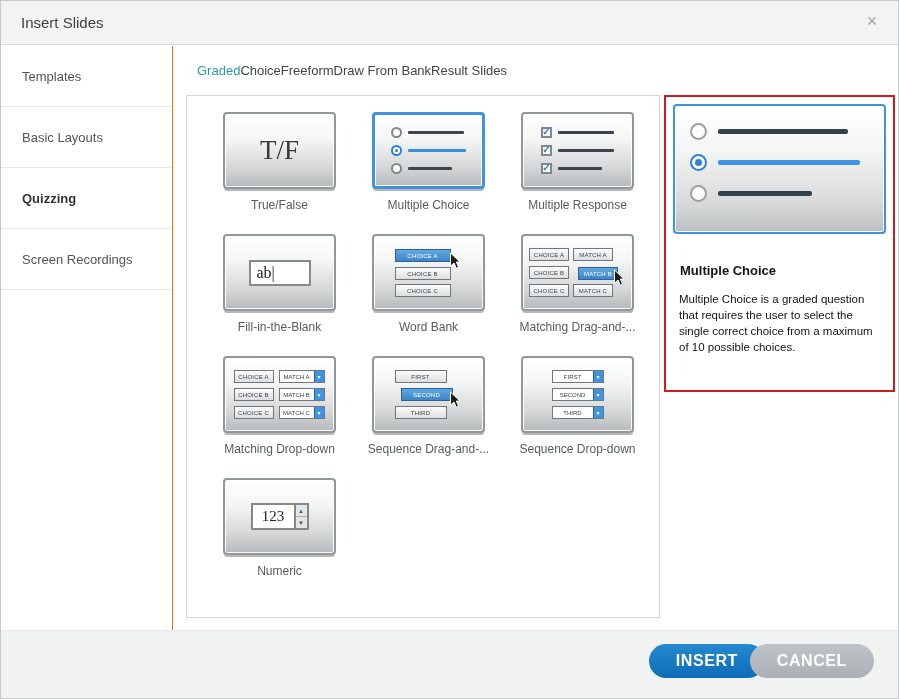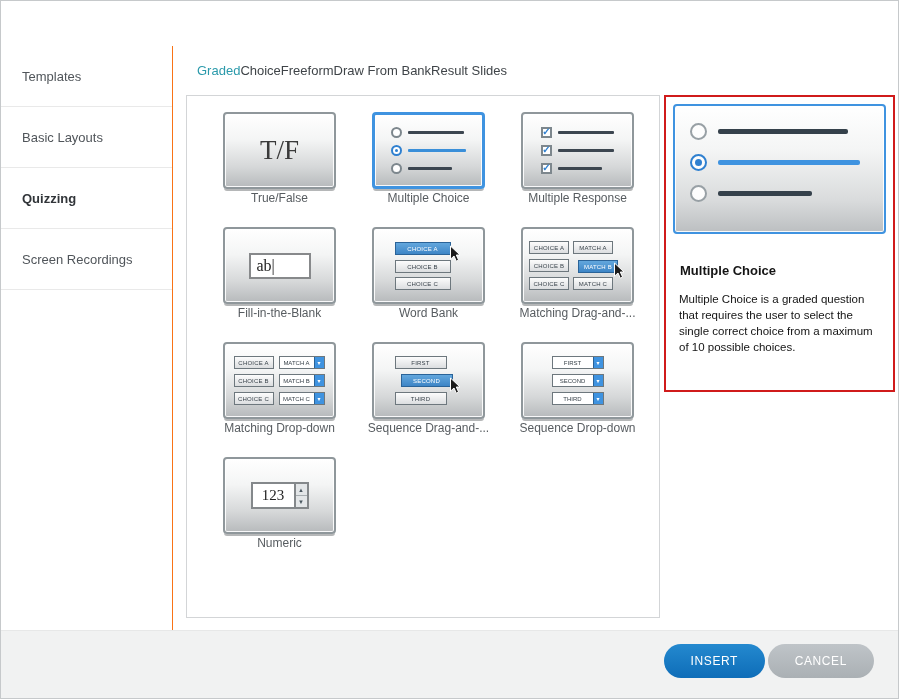--- a/index.html
+++ b/index.html
@@ -30,21 +30,21 @@
           font-size: 13px; color: #3f4448; }
   .tab { cursor: pointer; }
   .tab.selected { color: #2b9aab; }
 
   
   .grid-panel { position: absolute; left: 185px; top: 94px; width: 474px; height: 523px;
                 border: 1px solid #d3d5d7; background: #ffffff; overflow: hidden; }
   .grid { display: grid; grid-template-columns: repeat(3, 141px); column-gap: 8px;
           row-gap: 22px; padding: 16px 0 0 22px; }
   .card { width: 141px; text-align: center; cursor: pointer; }
-  .card-label { margin-top: 2px; font-size: 12px; color: #575c60; white-space: nowrap; }
+  .card-label { margin-top: 9px; font-size: 12px; color: #575c60; white-space: nowrap; }
 
   .thumb { position: relative; width: 113px; height: 77px; margin: 0 auto;
            border: 2px solid #8f979b; border-radius: 4px;
            background: linear-gradient(180deg,#ffffff 0%,#f4f5f5 35%,#d6d8d9 72%,#b7babc 100%);
            box-shadow: 0 3px 0 -1px rgba(120,124,126,.55), inset 0 0 0 1px rgba(255,255,255,.9);
            display: flex; align-items: center; justify-content: center; }
   .thumb.selected { border: 3px solid #3f93e0; }
 
   
   .tf-text { font-family: "Liberation Serif", serif; font-size: 27px; color: #3a3a3a; }
@@ -120,30 +120,34 @@
                         background: #2f80d0; }
   .p-line { height: 5px; background: #35414b; border-radius: 2px; }
   .p-line.blue { background: #3f93e0; }
   .detail-title { margin: 29px 14px 0; font-size: 13px; font-weight: bold; color: #141414; }
   .detail-desc { margin: 13px 13px 0; font-size: 11.5px; line-height: 16px; color: #141414; }
 
   
   .footer { position: absolute; left: 0; right: 0; bottom: 0; height: 68px;
             background: #f1f2f2; border-top: 1px solid #e7e8e8; }
   .btn { position: absolute; top: 13px; height: 34px; border: none; border-radius: 17px;
-         padding: 0 27px; font-family: inherit; font-size: 12px; font-weight: normal;
+         padding: 0 27px; font-family: inherit; font-size: 16px; font-weight: bold;
          letter-spacing: .6px; color: #ffffff; cursor: pointer; }
   .btn.insert { right: 133px; background: linear-gradient(180deg,#2489cf,#0e6db8); }
   .btn.cancel { right: 24px; background: linear-gradient(180deg,#bfc4c8,#aab0b4); }
 </style>
 </head>
 <body>
 
 <div class="dialog">
 
+  <div class="header">
+    <span class="dialog-title">Insert Slides</span>
+    <span class="close">×</span>
+  </div>
 
   <div class="sidebar">
     <div class="sidebar-item">
         <span>Templates</span>
       </div>
     <div class="sidebar-item">
         <span>Basic Layouts</span>
       </div>
     <div class="sidebar-item selected">
         <span>Quizzing</span>

